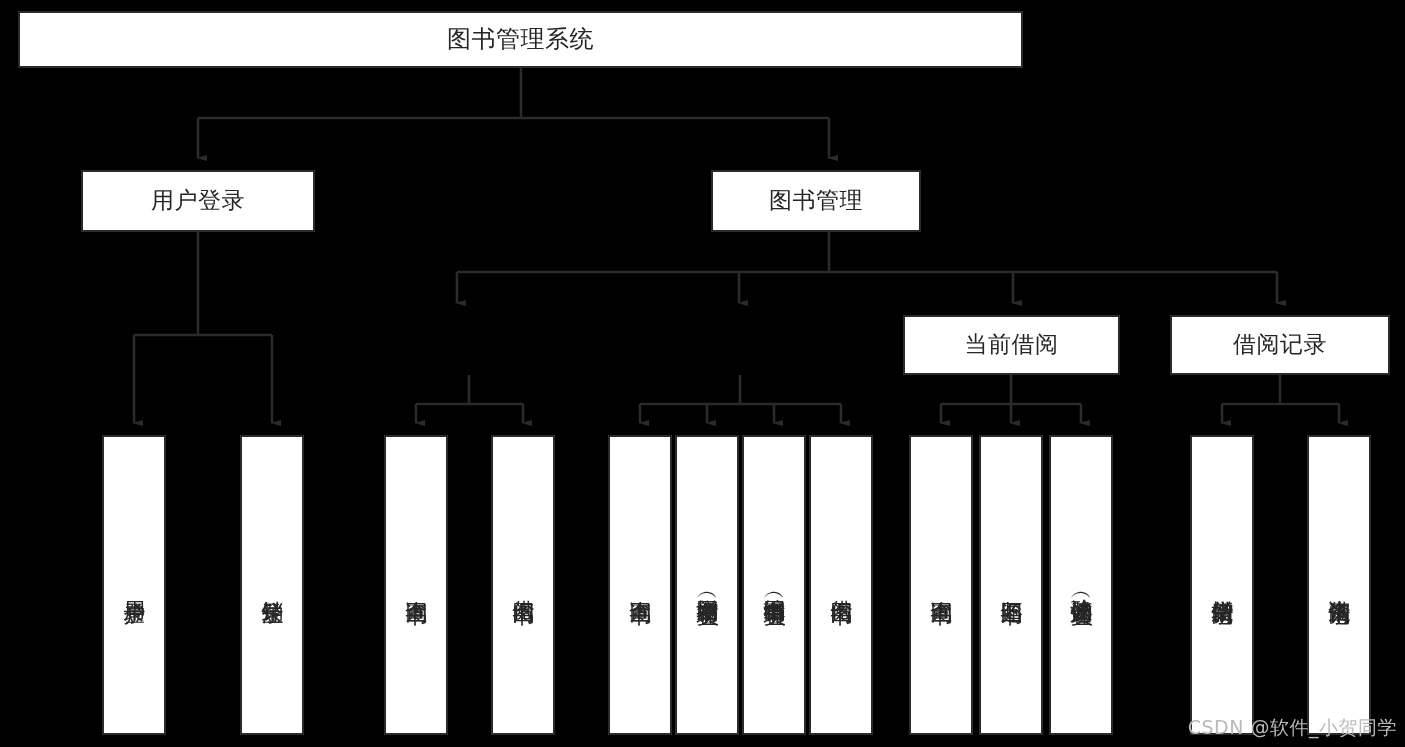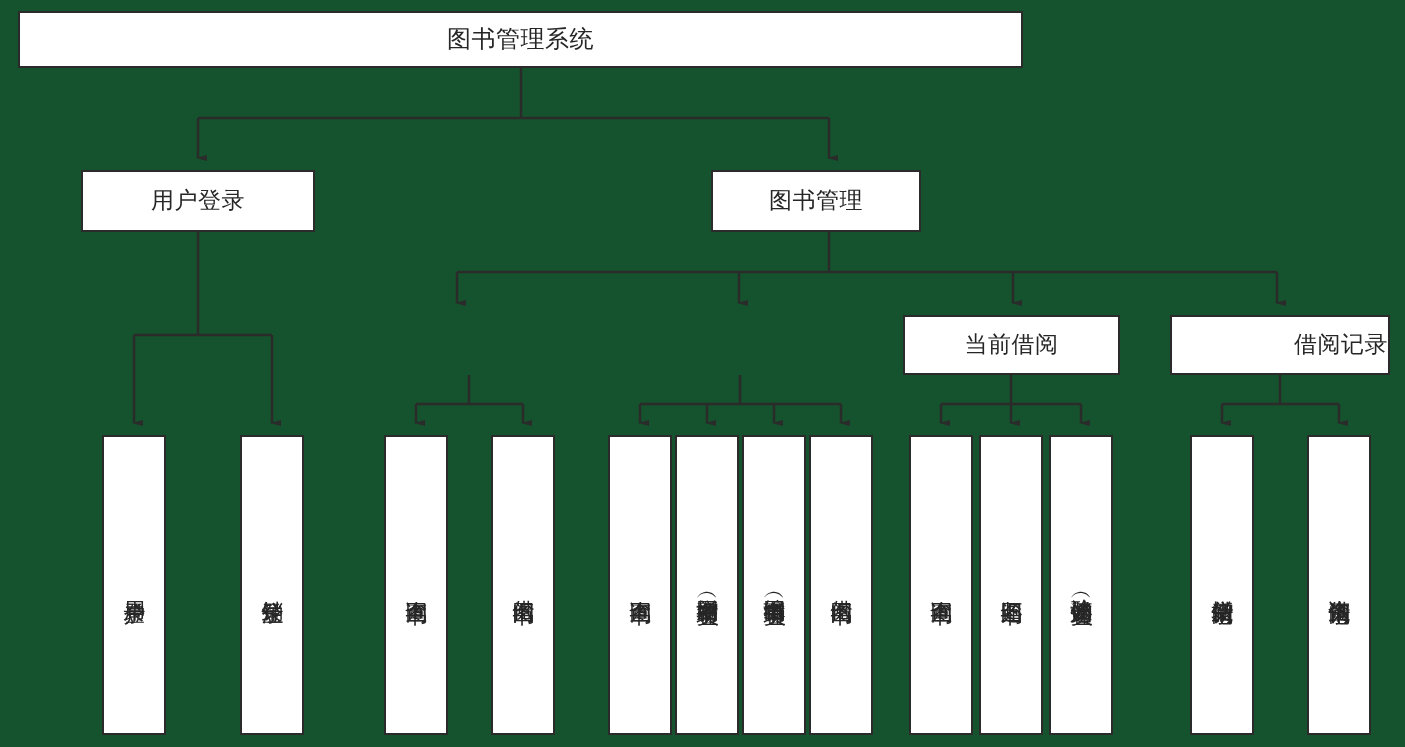--- a/index.html
+++ b/index.html
@@ -7,21 +7,21 @@
     padding: 0;
     background: #ffffff;
   }
   body {
     font-family: "DejaVu Sans", "Liberation Sans", sans-serif;
   }
   #canvas {
     position: relative;
     width: 1405px;
     height: 747px;
-    background: #14532d;
+    background: #000000;
     overflow: hidden;
   }
   .node {
     position: absolute;
     box-sizing: border-box;
     border: 2px solid #2b2b2b;
     background: #ffffff;
     display: flex;
     align-items: center;
     justify-content: center;
@@ -130,21 +130,21 @@
   <div class="node horiz" style="left:81px; top:170px; width:234px; height:62px;">
     <span class="label">用户登录</span>
   </div>
   <div class="node horiz" style="left:711px; top:170px; width:210px; height:62px;">
     <span class="label">图书管理</span>
   </div>
 
   <div class="node horiz" style="left:903px; top:315px; width:217px; height:60px;">
     <span class="label">当前借阅</span>
   </div>
-  <div class="node horiz" style="left:1170px; top:315px; width:220px; height:60px;justify-content:flex-end;">
+  <div class="node horiz" style="left:1170px; top:315px; width:220px; height:60px;">
     <span class="label">借阅记录</span>
   </div>
 
   <div class="node vert" style="left:102px; top:435px; width:64px; height:300px;">
     <span class="label">用户登录</span>
   </div>
   <div class="node vert" style="left:240px; top:435px; width:64px; height:300px;">
     <span class="label">注销登录</span>
   </div>
 
@@ -178,14 +178,15 @@
     <span class="label">确认归还（管理员）</span>
   </div>
 
   <div class="node vert" style="left:1190px; top:435px; width:64px; height:300px;">
     <span class="label">新增借阅记录</span>
   </div>
   <div class="node vert" style="left:1307px; top:435px; width:64px; height:300px;">
     <span class="label">查询借阅记录</span>
   </div>
 
+  <div class="watermark">CSDN @软件_小贺同学</div>
 
 </div>
 
 </body></html>

